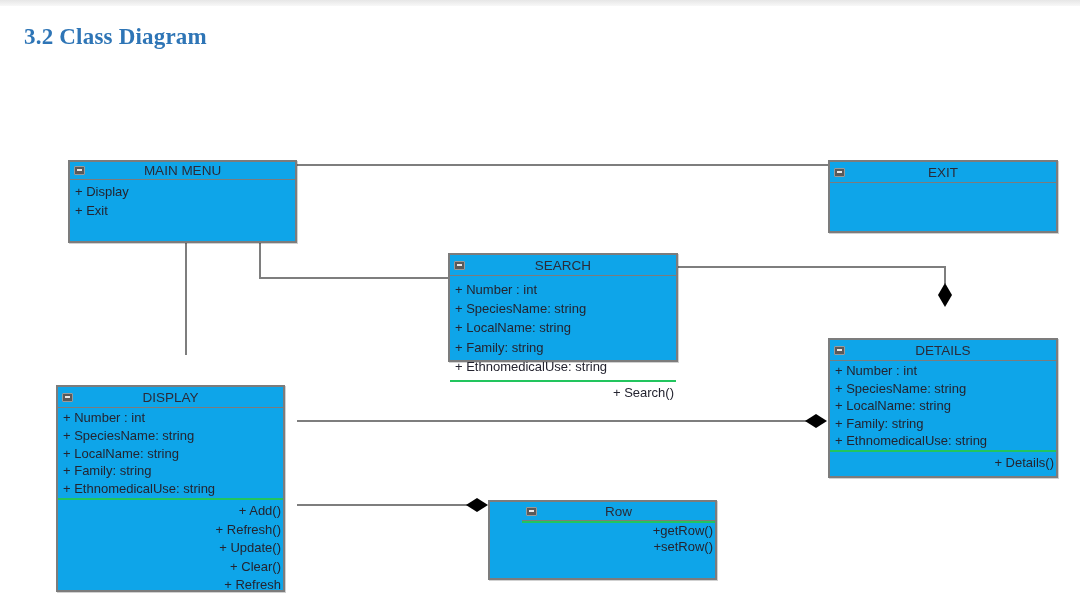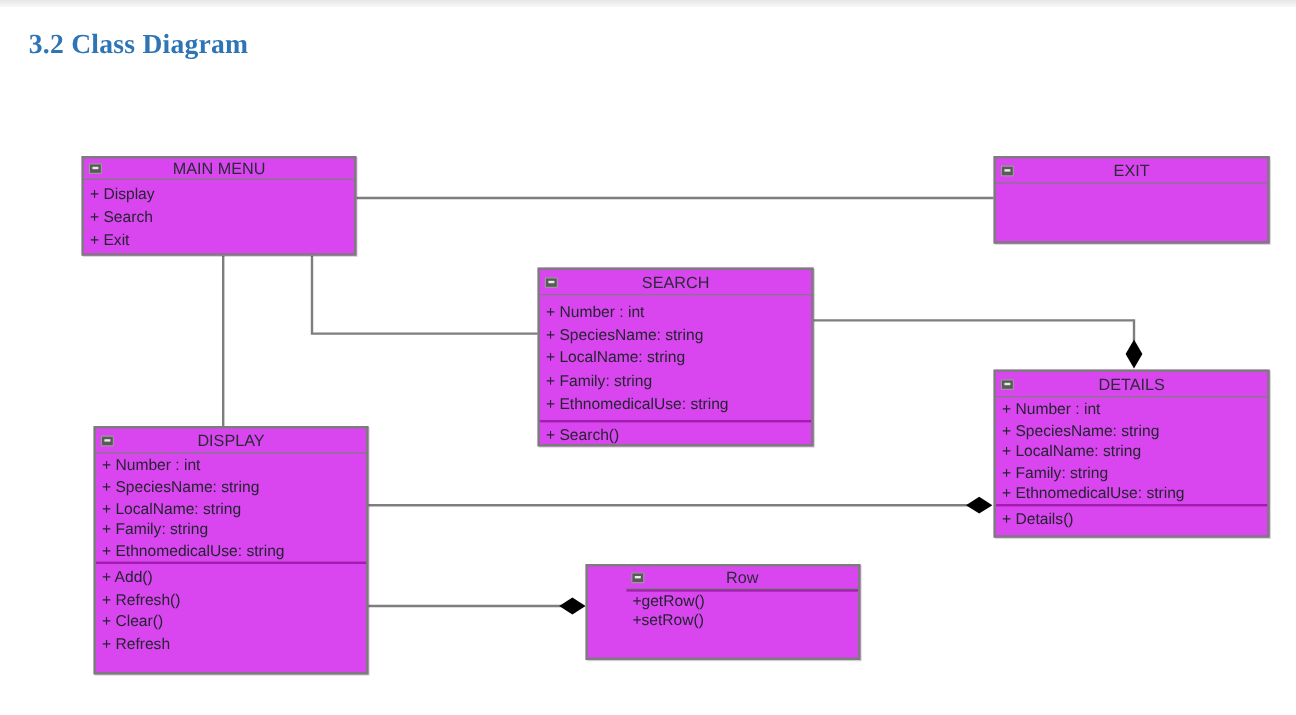--- a/index.html
+++ b/index.html
@@ -13,61 +13,61 @@
   }
   .page-title{
     position:absolute;left:8px;top:8px;margin:16px;
     font-family:"Liberation Serif",serif;font-weight:bold;
     font-size:23px;color:#2e75b6;letter-spacing:0.2px;
   }
   .canvas{position:absolute;left:0;top:0;width:1080px;height:596px;}
   svg.connectors{position:absolute;left:0;top:0;pointer-events:none;}
 
   .cls{
-    position:absolute;box-sizing:border-box;background:#d946ef;
+    position:absolute;box-sizing:border-box;background:#0ea5e9;
     border:2px solid #7c7c7c;box-shadow:1px 1px 0 rgba(0,0,0,0.18);
-    color:#242430;font-size:13px;
+    color:#242430;font-size:13px;margin-top:30px;
   }
   .cls-header{
     position:relative;border-bottom:1.5px solid #7c7c7c;
     display:flex;align-items:center;justify-content:center;
     font-size:13.5px;color:#2b2b38;
   }
   .collapse{
     position:absolute;left:4px;top:50%;margin-top:-4.5px;
     width:11px;height:9px;background:#5a5a5a;border:1px solid #9a9a9a;
     border-radius:1px;box-sizing:border-box;
   }
   .collapse::after{
     content:"";position:absolute;left:2px;top:2px;width:5px;height:2px;
     background:#e9e9e9;
   }
   .cls-section{padding:2px 2px 0 3px;}
   .cls-row{line-height:18.3px;white-space:nowrap;padding-left:2px;}
-  .cls-methods{border-top:2px solid #a21caf;}
+  .cls-methods{border-top:2px solid #22c55e;text-align:right;}
 
   
   #box-main-menu{left:68px;top:130px;width:229px;height:83px;}
   #box-main-menu .cls-header{height:17px;}
   #box-main-menu .cls-row{line-height:19px;}
 
   #box-exit{left:828px;top:130px;width:230px;height:73px;}
   #box-exit .cls-header{height:20px;}
 
-  #box-search{left:448px;top:223px;width:230px;height:149px;}
+  #box-search{left:448px;top:223px;width:230px;height:109px;}
   #box-search .cls-header{height:20px;}
   #box-search .cls-attrs{height:100px;padding-top:4px;}
   #box-search .cls-attrs .cls-row{line-height:19.2px;}
 
   #box-details{left:828px;top:308px;width:230px;height:140px;}
   #box-details .cls-header{height:20px;}
   #box-details .cls-attrs{height:88px;padding-top:1px;}
   #box-details .cls-attrs .cls-row{line-height:17.6px;}
 
-  #box-display{left:78px;top:355px;width:229px;height:207px;}
+  #box-display{left:56px;top:355px;width:229px;height:207px;}
   #box-display .cls-header{height:20px;}
   #box-display .cls-attrs{height:89px;padding-top:1px;}
   #box-display .cls-attrs .cls-row{line-height:17.8px;}
   #box-display .cls-methods .cls-row{line-height:18.6px;}
 
   #box-row{left:488px;top:470px;width:229px;height:80px;padding-left:32px;}
   #box-row .cls-header{height:18px;}
   #box-row .cls-attrs{height:25px;padding-top:2px;}
   #box-row .cls-methods{padding-top:0;}
   #box-row .cls-methods .cls-row{line-height:16px;}
@@ -92,21 +92,20 @@
     <polygon points="488,505 477,498 466,505 477,512" fill="#000000"></polygon>
   </svg>
 
   <div class="cls" id="box-main-menu">
     <div class="cls-header">
       <span class="collapse"></span>
       <span>MAIN MENU</span>
     </div>
     <div class="cls-section">
       <div class="cls-row">+ Display</div>
-      <div class="cls-row">+ Search</div>
       <div class="cls-row">+ Exit</div>
     </div>
   </div>
 
   <div class="cls" id="box-exit">
     <div class="cls-header">
       <span class="collapse"></span>
       <span>EXIT</span>
     </div>
     <div class="cls-section"></div>
@@ -154,20 +153,21 @@
     <div class="cls-section cls-attrs">
       <div class="cls-row">+ Number : int</div>
       <div class="cls-row">+ SpeciesName: string</div>
       <div class="cls-row">+ LocalName: string</div>
       <div class="cls-row">+ Family: string</div>
       <div class="cls-row">+ EthnomedicalUse: string</div>
     </div>
     <div class="cls-section cls-methods">
       <div class="cls-row">+ Add()</div>
       <div class="cls-row">+ Refresh()</div>
+      <div class="cls-row">+ Update()</div>
       <div class="cls-row">+ Clear()</div>
       <div class="cls-row">+ Refresh</div>
     </div>
   </div>
 
   <div class="cls" id="box-row">
     <div class="cls-header">
       <span class="collapse"></span>
       <span>Row</span>
     </div>

